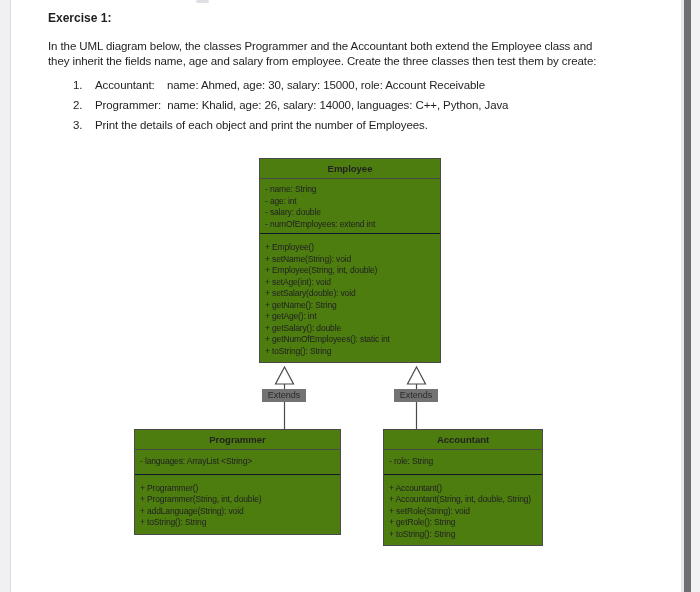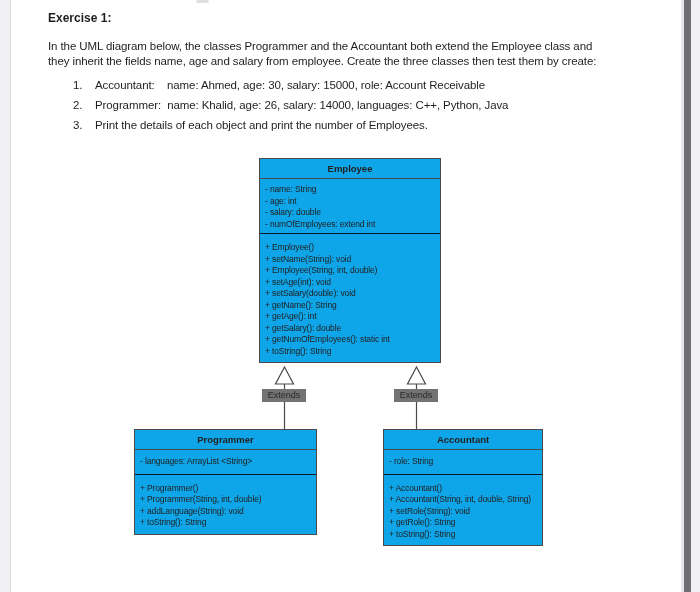--- a/index.html
+++ b/index.html
@@ -20,31 +20,31 @@
   .heading { left:48px; top:11px; font-size:12px; font-weight:bold; 
              text-underline-offset:2px; white-space:nowrap; }
   .intro-line { left:48px; font-size:11.5px; white-space:nowrap; letter-spacing:-0.1px; }
   .intro-1 { top:40px; } .intro-2 { top:55px; }
   .task { left:73px; font-size:11.5px; white-space:nowrap; letter-spacing:-0.1px; }
   .task-1 { top:79px; } .task-2 { top:99px; } .task-3 { top:119px; }
   .task .num { display:inline-block; width:22px; }
   .task .txt { white-space:pre; }
 
   
-  .uml { border:1px solid #4a4a4a; background:#0ea5e9; font-size:8.5px; letter-spacing:-0.15px;
+  .uml { border:1px solid #4a4a4a; background:#4d7c0f; font-size:8.5px; letter-spacing:-0.15px;
          color:#222; line-height:11.5px; }
   .uml-title { height:20px; line-height:20px; border-bottom:1px solid #4a4a4a; text-align:center;
                font-weight:bold; font-size:9.5px; letter-spacing:0; }
   .uml-fields { border-bottom:1px solid #0f172a; padding:5px 3px 3px 5px; }
   .uml-fields.single { padding:6px 3px 6px 5px; }
   .uml-methods { padding:8px 3px 5px 5px; }
   .uml-row { white-space:nowrap; }
 
   .box-employee   { left:259px; top:158px; width:182px; }
-  .box-programmer { left:134px; top:429px; width:183px; }
+  .box-programmer { left:134px; top:429px; width:207px; }
   .box-accountant { left:383px; top:429px; width:160px; }
 
   .arrow-left  { left:274px; top:366px; }
   .arrow-right { left:406px; top:366px; }
   .extends-label { top:389px; width:44px; text-align:center; font-size:9px; color:#2a2a2a;
                    background:#737373; line-height:13px; }
   .extends-left  { left:262px; }
   .extends-right { left:394px; }
 </style>
 </head>

